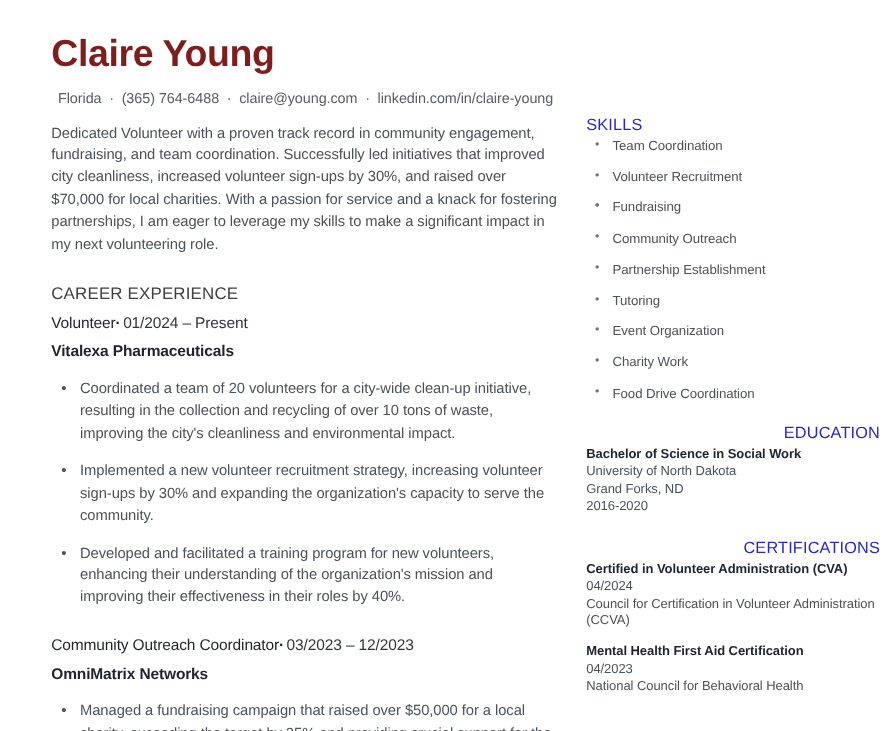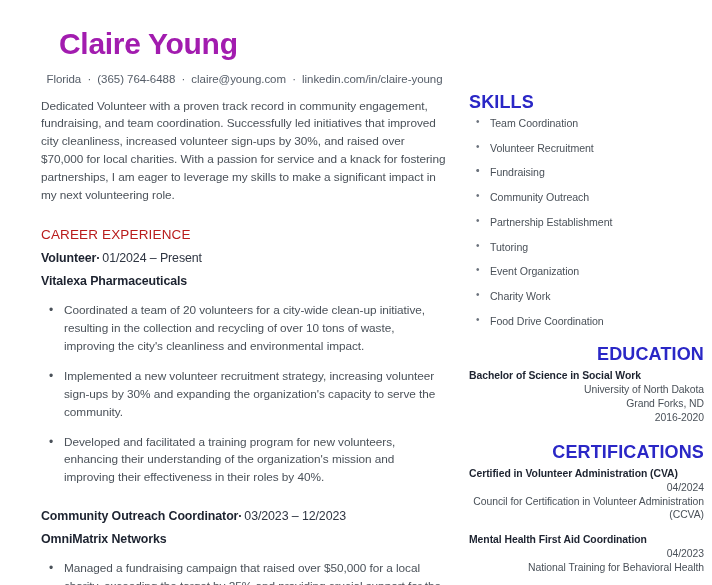--- a/index.html
+++ b/index.html
@@ -23,24 +23,24 @@
   }
   
   .main-col {
     width: 462px;
     box-sizing: border-box;
     padding: 28px 14px 0 40px;
   }
   .name {
     font-size: 30px;
     font-weight: bold;
-    color: #a21caf;
+    color: #7f1d1d;
     letter-spacing: -0.3px;
     line-height: 1.05;
-    margin: 0 0 13px 19px;
+    margin: 0 0 13px 1px;
   }
   .contact-line {
     font-size: 11.5px;
     color: #555d68;
     margin: 0 0 13px 1px;
     white-space: nowrap;
     letter-spacing: -0.05px;
     text-align: center;
   }
   .contact-sep {
@@ -49,36 +49,36 @@
   }
   .summary {
     font-size: 11.8px;
     line-height: 1.52;
     color: #4a5159;
     margin: 0 0 4px 1px;
     letter-spacing: -0.05px;
   }
   .section-head {
     font-size: 13.5px;
-    color: #b91c1c;
+    color: #404040;
     letter-spacing: 0.15px;
     margin: 22px 0 9px 1px;
     font-weight: normal;
   }
   .job {
     margin-bottom: 2px;
   }
   .job-title-line {
     font-size: 12.4px;
     color: #1d2330;
     margin: 0 0 9px 1px;
     letter-spacing: -0.1px;
   }
   .job-title {
-    font-weight: bold;
+    font-weight: normal;
   }
   .job-dot {
     font-weight: bold;
     padding-right: 2px;
   }
   .job-dates {
     font-weight: normal;
     color: #2e3542;
   }
   .company {
@@ -111,25 +111,25 @@
   }
   .job-spacer { height: 10px; }
 
   
   .side-col {
     width: 250px;
     box-sizing: border-box;
     padding: 92px 8px 0 7px;
   }
   .side-head {
-    font-size: 18px;
+    font-size: 13px;
     color: #2a27c6;
     letter-spacing: 0.15px;
     margin: 0 0 4px 0;
-    font-weight: bold;
+    font-weight: normal;
   }
   .side-head.spaced { margin-top: 17px; text-align: right; }
   .skills {
     list-style: none;
     margin: 0;
     padding: 0;
   }
   .skills li {
     position: relative;
     font-size: 10.6px;
@@ -151,21 +151,20 @@
     font-weight: bold;
     color: #1d2330;
     line-height: 1.32;
     letter-spacing: -0.05px;
   }
   .edu-line, .cert-line {
     font-size: 10.4px;
     color: #4a5159;
     line-height: 1.32;
     letter-spacing: -0.05px;
-    text-align: right;
   }
   .cert-block { margin-bottom: 11px; }
   .edu-block { margin-bottom: 18px; }
 </style>
 </head>
 <body>
 
 <div class="resume">
 
   <div class="main-col">
@@ -239,20 +238,20 @@
 
     <h2 class="side-head spaced">CERTIFICATIONS</h2>
 
     <div class="cert-block">
       <div class="cert-name">Certified in Volunteer Administration (CVA)</div>
       <div class="cert-line">04/2024</div>
       <div class="cert-line">Council for Certification in Volunteer Administration (CCVA)</div>
     </div>
 
     <div class="cert-block">
-      <div class="cert-name">Mental Health First Aid Coordination</div>
+      <div class="cert-name">Mental Health First Aid Certification</div>
       <div class="cert-line">04/2023</div>
-      <div class="cert-line">National Training for Behavioral Health</div>
+      <div class="cert-line">National Council for Behavioral Health</div>
     </div>
 
   </div>
 
 </div>
 
 </body></html>

